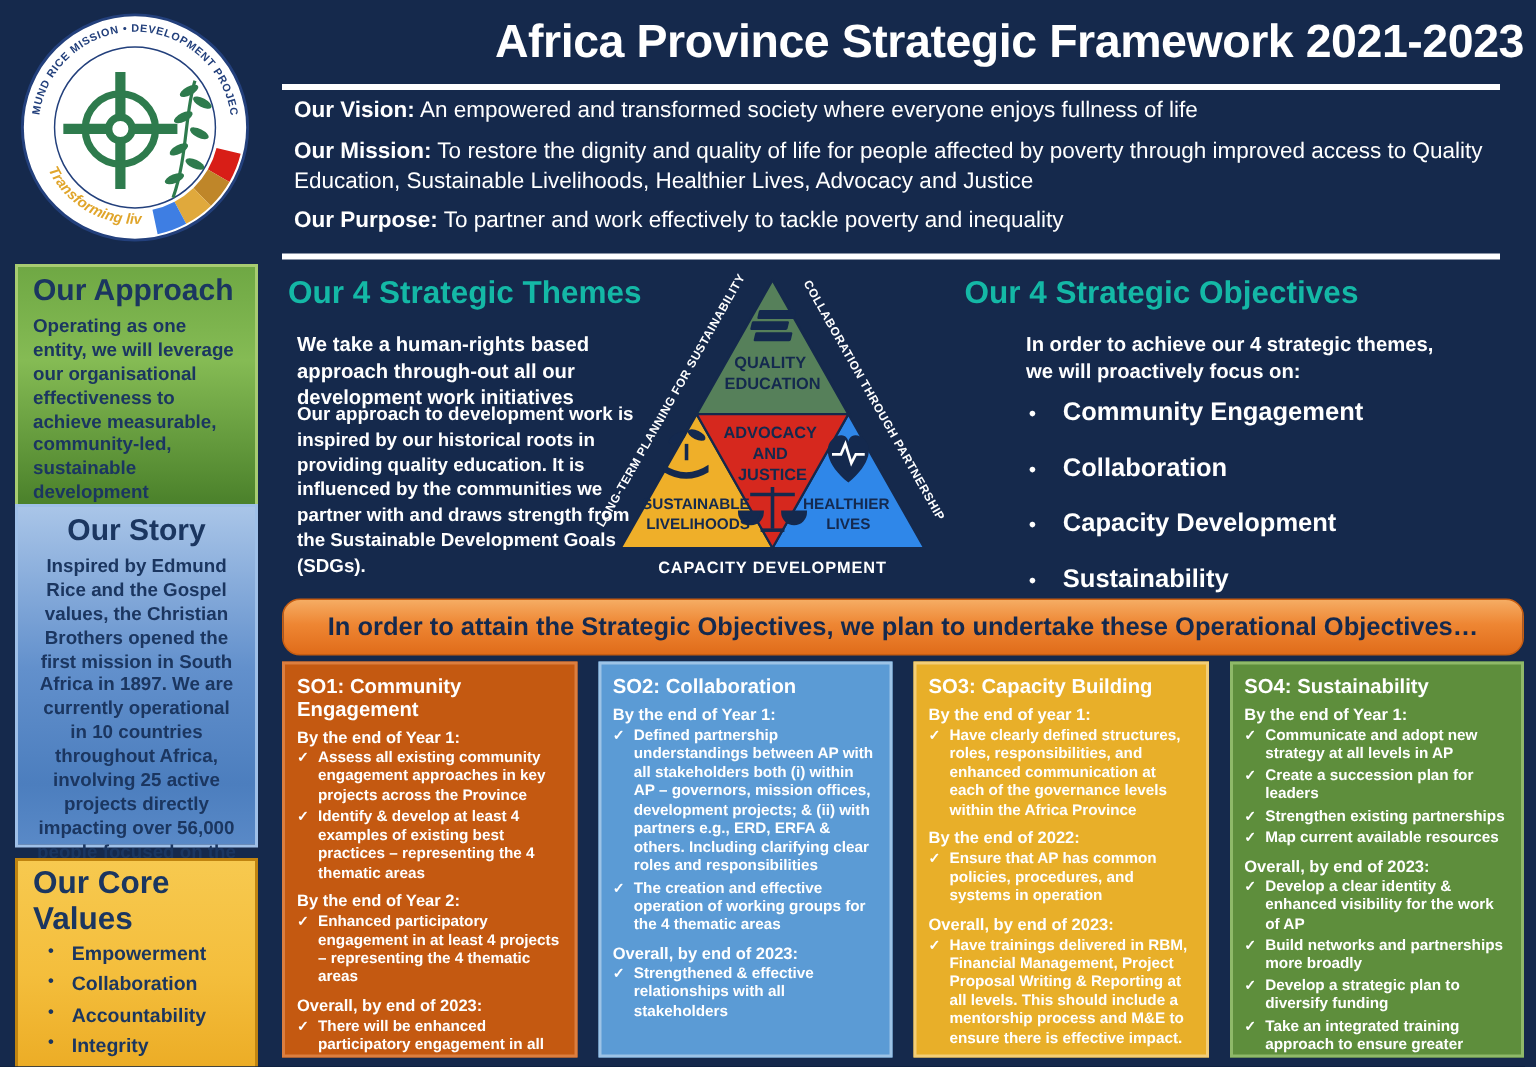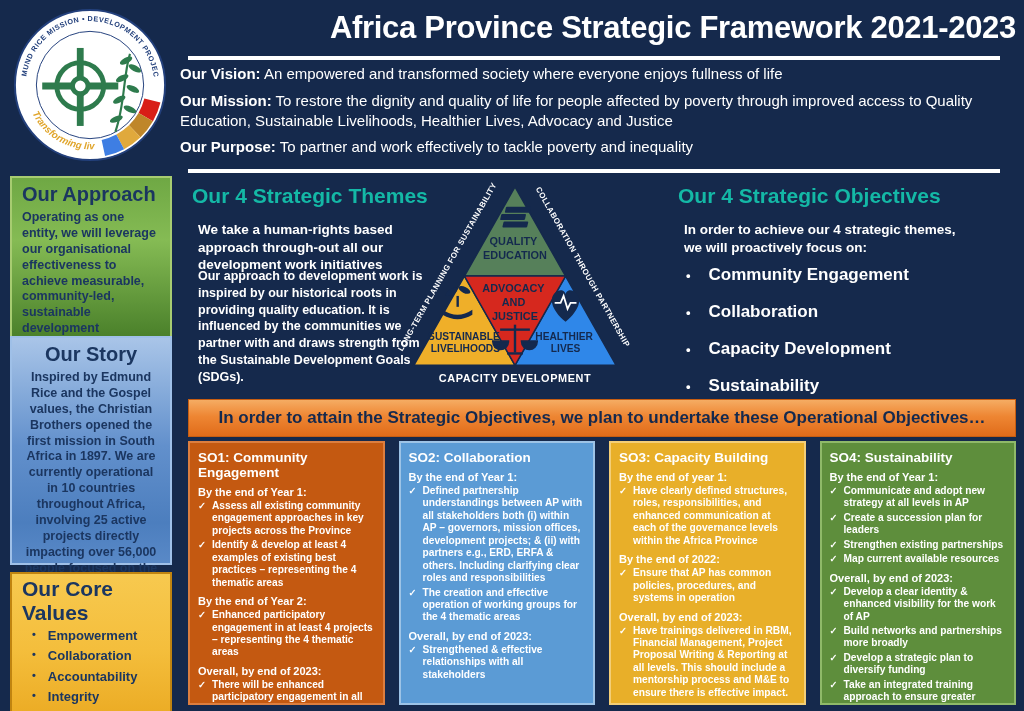--- a/index.html
+++ b/index.html
@@ -4,21 +4,21 @@
 <style>
   html,body{margin:0;padding:0;background:#0b1c38;}
   *{box-sizing:border-box;font-family:"Liberation Sans",sans-serif;}
   #page{position:relative;width:1024px;height:711px;background:var(--bg,#15294C);overflow:hidden;color:#fff;}
 
   
   #logo-badge{position:absolute;left:12px;top:7px;width:156px;height:156px;}
   .page-title{position:absolute;left:188px;top:10px;width:828px;font-size:31px;font-weight:700;color:#fff;letter-spacing:-.3px;text-align:right;}
   .rule{position:absolute;left:188px;width:812px;height:4px;background:#fff;}
   #rule-top{top:56px;} #rule-bottom{top:169px;}
-  #statements{position:absolute;left:180px;top:64px;width:820px;}
+  #statements{position:absolute;left:196px;top:64px;width:820px;}
   #statements p{margin:0 0 7px 0;font-size:15px;line-height:1.32;color:#fff;}
   #statements b{font-weight:700;}
 
   
   .side-box{position:absolute;left:10px;width:162px;padding:5px 10px;color:var(--navy,#1B3660);}
   .side-box h2{margin:0 0 4px 0;font-size:20px;font-weight:700;}
   .side-box p{margin:0;font-size:12.5px;font-weight:700;line-height:1.27;}
   #approach-box{top:176px;height:168px;border:2px solid #a7cc71;
     background:linear-gradient(180deg,var(--green_top,#6FA844) 0%,#85BB54 38%,var(--green_bottom,#477D28) 100%);}
   #story-box{top:336px;height:229px;border:2px solid #9FC0E8;
@@ -36,30 +36,30 @@
   #themes-intro-bold{position:absolute;left:198px;top:221px;width:238px;font-size:13.5px;font-weight:700;line-height:1.3;}
   #themes-intro-text{position:absolute;left:198px;top:268px;width:228px;font-size:12.5px;font-weight:600;line-height:1.34;}
 
   #triangle-wrap{position:absolute;left:396px;top:180px;width:238px;height:214px;}
   .tri-label{font-size:11px;font-weight:700;fill:#14294E;}
   .tri-label-sm{font-size:10.3px;font-weight:700;fill:#14294E;}
   .tri-edge{font-size:8px;font-weight:700;fill:#fff;letter-spacing:.4px;}
   .tri-bottom{font-size:11px;font-weight:700;fill:#fff;letter-spacing:.6px;}
 
   
-  #objectives-title{left:678px;top:184px;}
+  #objectives-title{left:643px;top:184px;}
   #objectives-intro{position:absolute;left:684px;top:221px;width:290px;font-size:13.5px;font-weight:700;line-height:1.3;}
   #objectives-list{position:absolute;left:686px;top:265px;list-style:none;margin:0;padding:0;}
   #objectives-list li{display:flex;gap:18px;font-size:17px;font-weight:700;margin-bottom:15px;color:#fff;}
   .obj-bullet{font-size:13px;line-height:22px;}
 
   
   #banner{position:absolute;left:188px;top:399px;width:828px;height:38px;display:flex;align-items:center;justify-content:center;
     background:linear-gradient(180deg,var(--banner_top,#F5AC63) 0%,#EE8633 45%,var(--banner_bottom,#E06C1A) 100%);
-    border:1px solid #c65d12;border-radius:0;}
+    border:1px solid #c65d12;border-radius:12px;}
   #banner span{font-size:17px;font-weight:700;color:#14294E;}
 
   
   #so-columns{position:absolute;left:188px;top:441px;width:828px;height:264px;display:grid;grid-template-columns:repeat(4,1fr);gap:14px;}
   .so-col{padding:7px 8px;color:#fff;overflow:hidden;border:2px solid;}
   .so-title{margin:0 0 5px 0;font-size:13.5px;font-weight:700;}
   .so-heading{font-size:11px;font-weight:700;margin:6px 0 2px 0;}
   .so-item{display:flex;gap:5px;font-size:10.2px;font-weight:600;line-height:1.22;margin-bottom:2px;}
   .so-check{flex:0 0 9px;font-size:9.5px;}
 </style>

